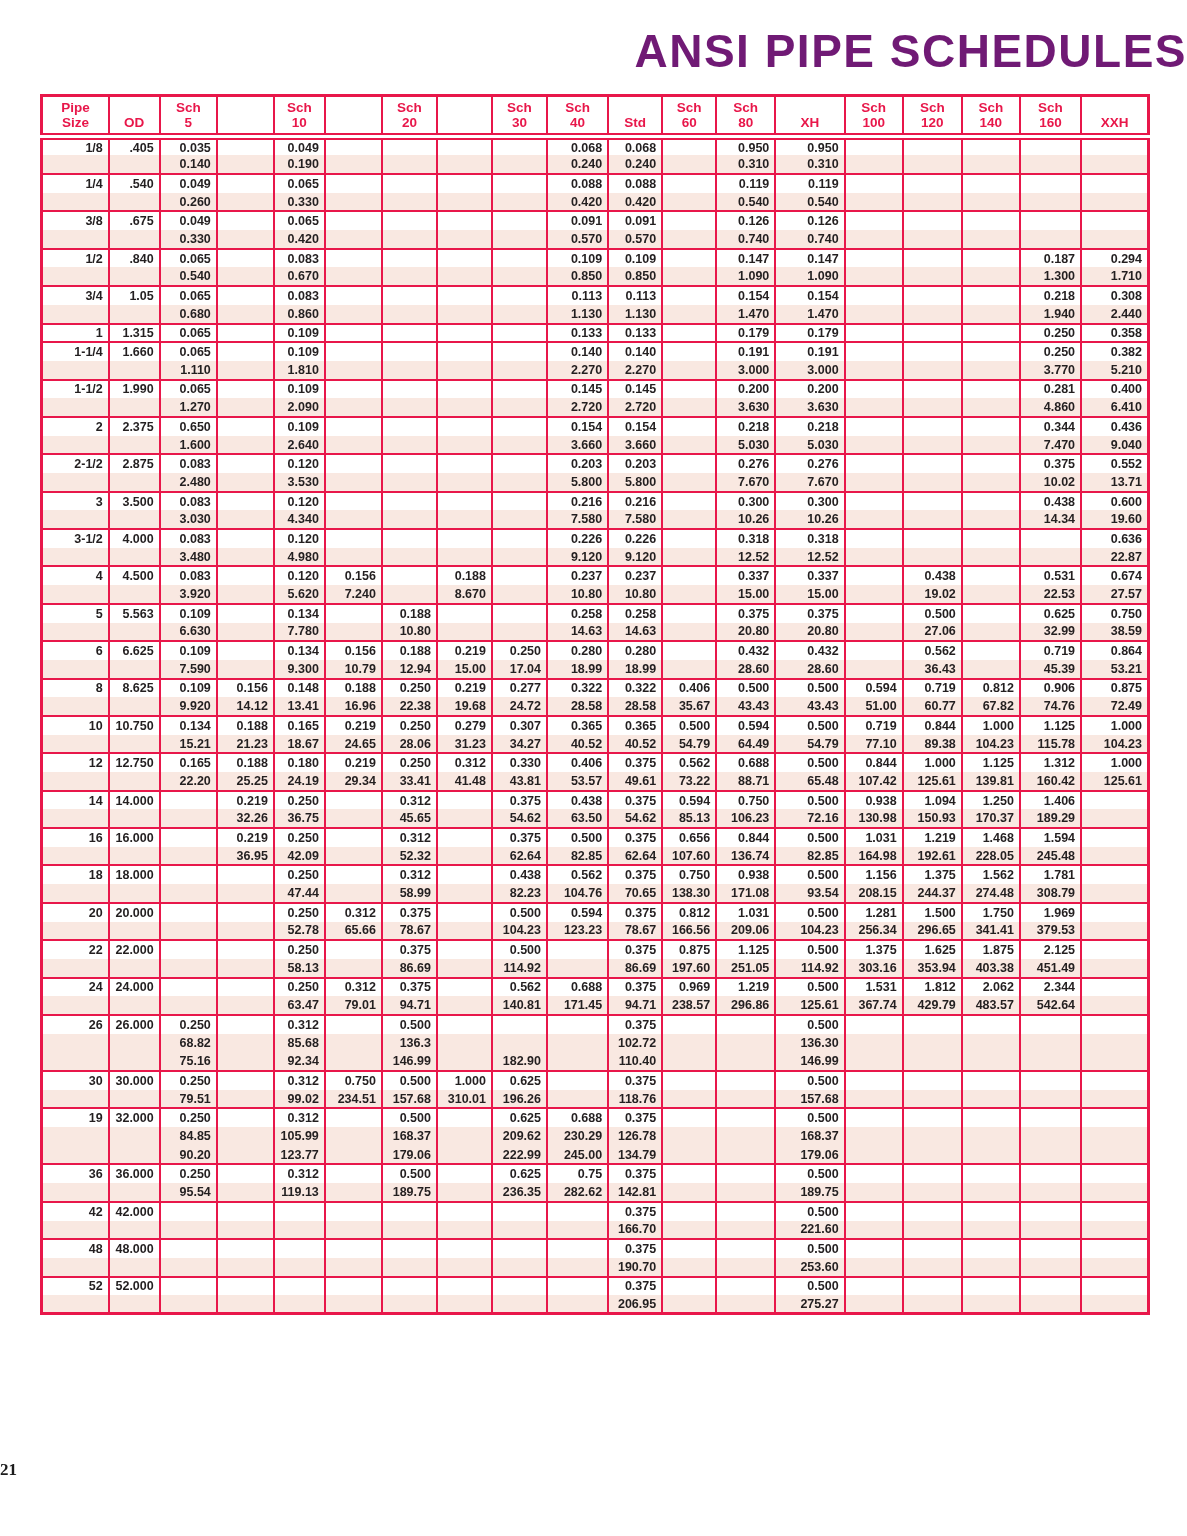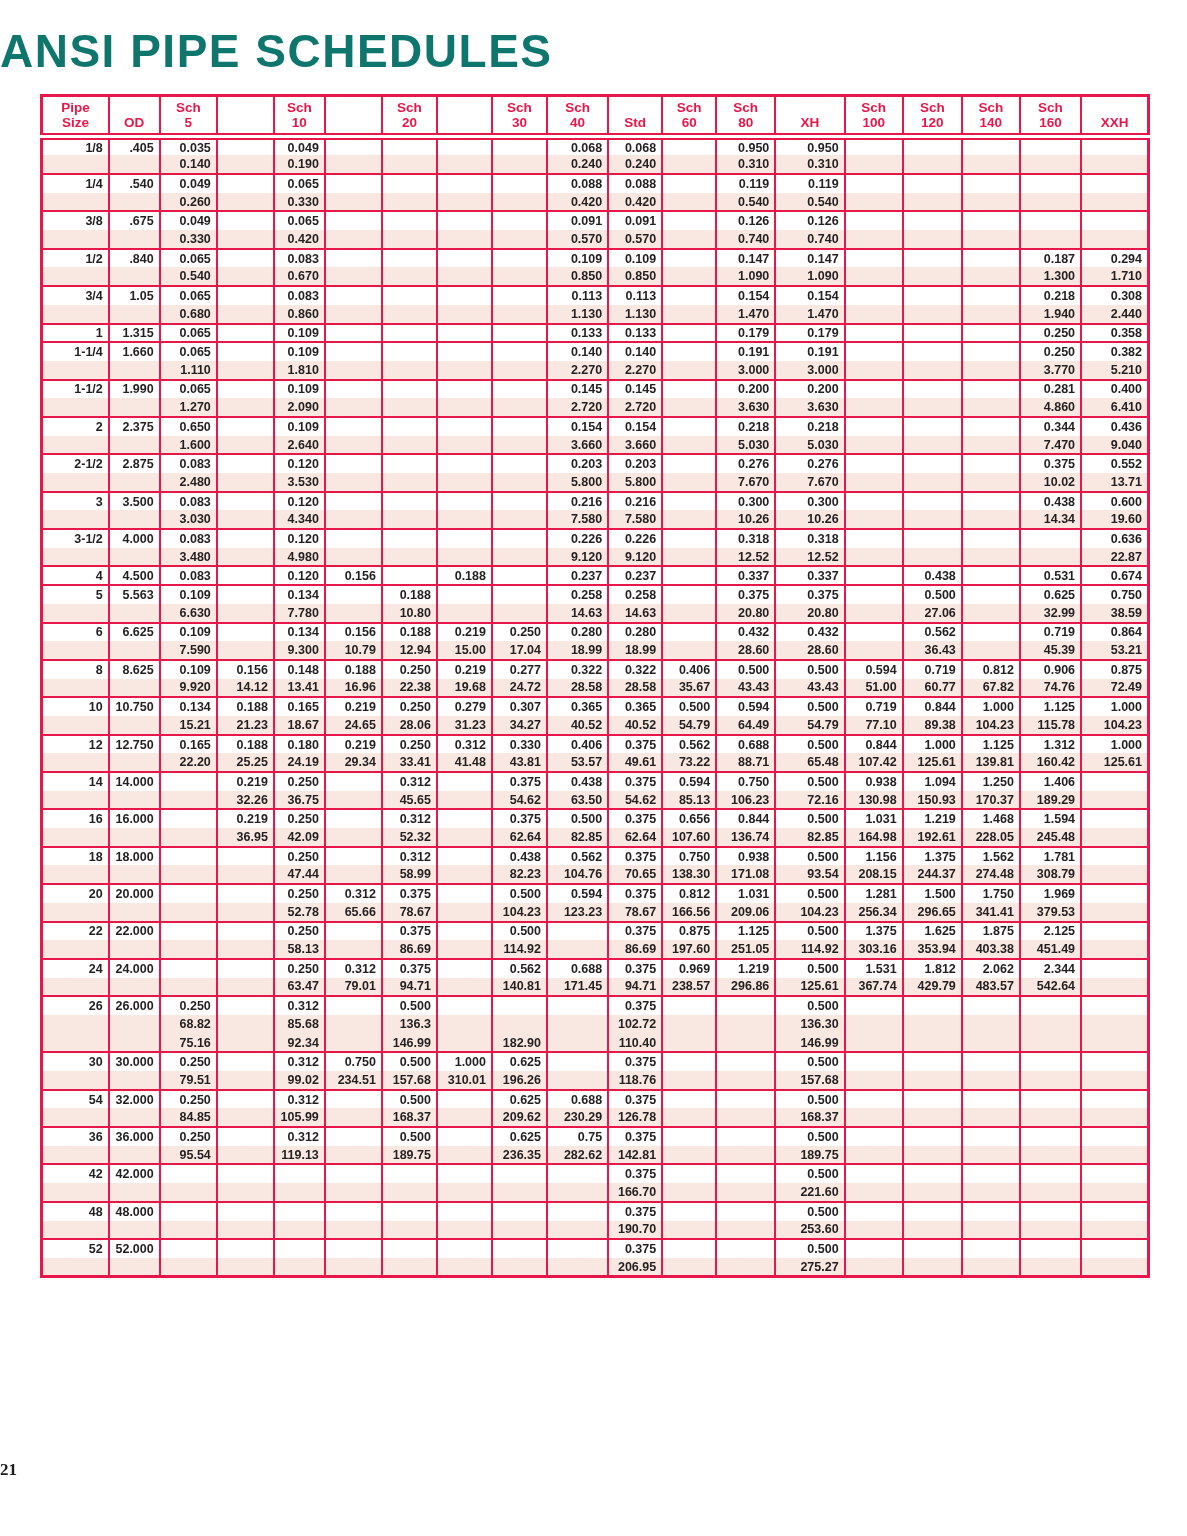--- a/index.html
+++ b/index.html
@@ -2,21 +2,21 @@
 <html><head>
 <meta charset="utf-8">
 <style>
   * { margin:0; padding:0; box-sizing:border-box; }
   html,body { background:#ffffff; }
   body {
     width:1187px; height:1536px; position:relative;
     font-family:"Liberation Sans", sans-serif;
   }
   .title {
-    text-align:left; color:#0f766e; font-weight:bold;
+    text-align:right; color:#701a75; font-weight:bold;
     font-size:46px; letter-spacing:1.5px; padding-top:24px;
   }
   table.sched {
     border-collapse:collapse; table-layout:fixed;
     width:1110px; margin:16px 16px 0 40px;
     border:3px solid #e8174a;
   }
   table.sched th {
     color:#e8174a; font-size:13.5px; font-weight:bold;
     vertical-align:bottom; text-align:center; white-space:pre-line;
@@ -602,20 +602,41 @@
           <td>0.237</td>
           <td></td>
           <td>0.337</td>
           <td>0.337</td>
           <td></td>
           <td>0.438</td>
           <td></td>
           <td>0.531</td>
           <td>0.674</td>
         </tr>
+        <tr class="w">
+          <td class="size"></td>
+          <td class="od"></td>
+          <td>3.920</td>
+          <td></td>
+          <td>5.620</td>
+          <td>7.240</td>
+          <td></td>
+          <td>8.670</td>
+          <td></td>
+          <td>10.80</td>
+          <td>10.80</td>
+          <td></td>
+          <td>15.00</td>
+          <td>15.00</td>
+          <td></td>
+          <td>19.02</td>
+          <td></td>
+          <td>22.53</td>
+          <td>27.57</td>
+        </tr>
         <tr class="t">
           <td class="size">5</td>
           <td class="od">5.563</td>
           <td>0.109</td>
           <td></td>
           <td>0.134</td>
           <td></td>
           <td>0.188</td>
           <td></td>
           <td></td>
@@ -1170,21 +1191,21 @@
           <td></td>
           <td></td>
           <td>157.68</td>
           <td></td>
           <td></td>
           <td></td>
           <td></td>
           <td></td>
         </tr>
         <tr class="t">
-          <td class="size">54</td>
+          <td class="size">19</td>
           <td class="od">32.000</td>
           <td>0.250</td>
           <td></td>
           <td>0.312</td>
           <td></td>
           <td>0.500</td>
           <td></td>
           <td>0.625</td>
           <td>0.688</td>
           <td>0.375</td>
@@ -1205,20 +1226,41 @@
           <td>105.99</td>
           <td></td>
           <td>168.37</td>
           <td></td>
           <td>209.62</td>
           <td>230.29</td>
           <td>126.78</td>
           <td></td>
           <td></td>
           <td>168.37</td>
+          <td></td>
+          <td></td>
+          <td></td>
+          <td></td>
+          <td></td>
+        </tr>
+        <tr class="w">
+          <td class="size"></td>
+          <td class="od"></td>
+          <td>90.20</td>
+          <td></td>
+          <td>123.77</td>
+          <td></td>
+          <td>179.06</td>
+          <td></td>
+          <td>222.99</td>
+          <td>245.00</td>
+          <td>134.79</td>
+          <td></td>
+          <td></td>
+          <td>179.06</td>
           <td></td>
           <td></td>
           <td></td>
           <td></td>
           <td></td>
         </tr>
         <tr class="t">
           <td class="size">36</td>
           <td class="od">36.000</td>
           <td>0.250</td>

